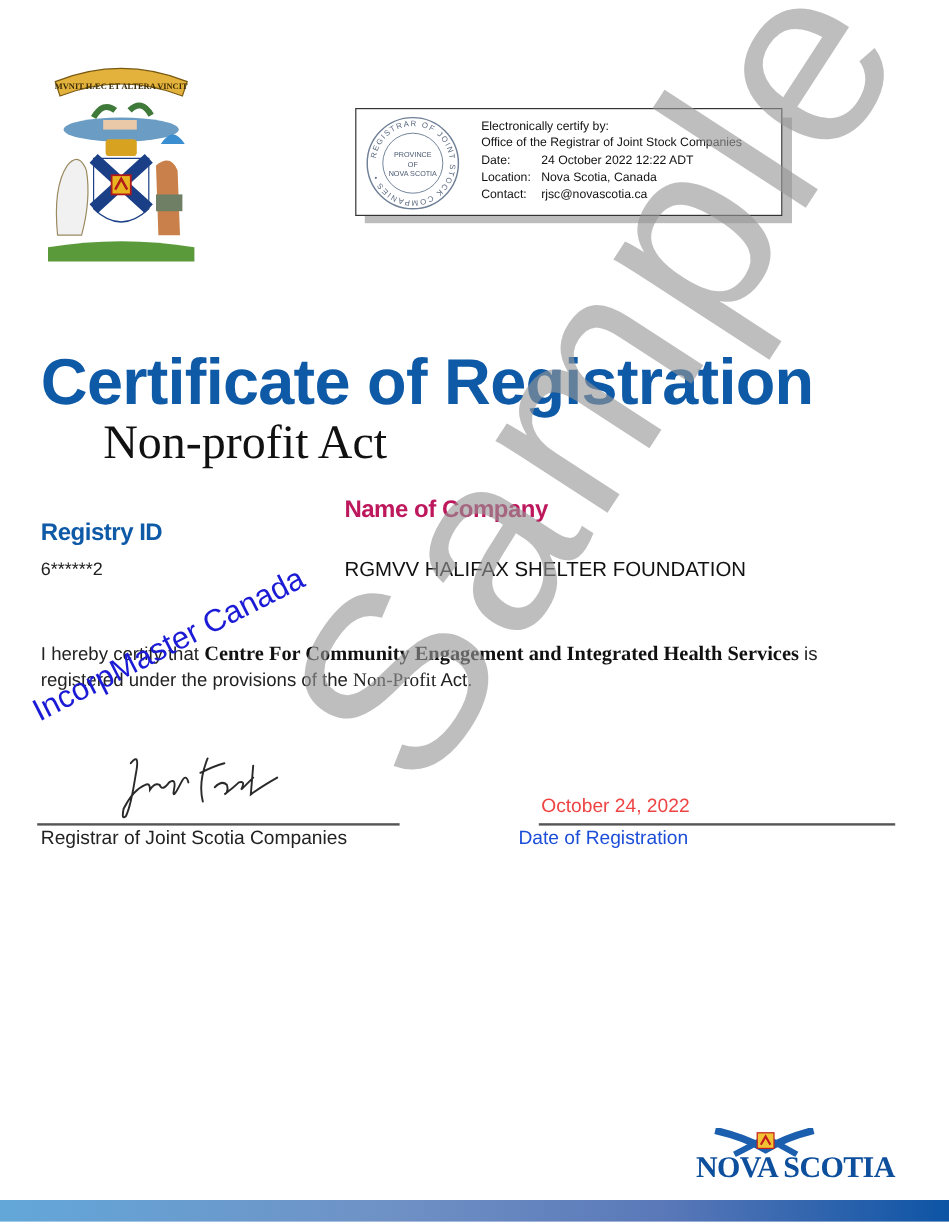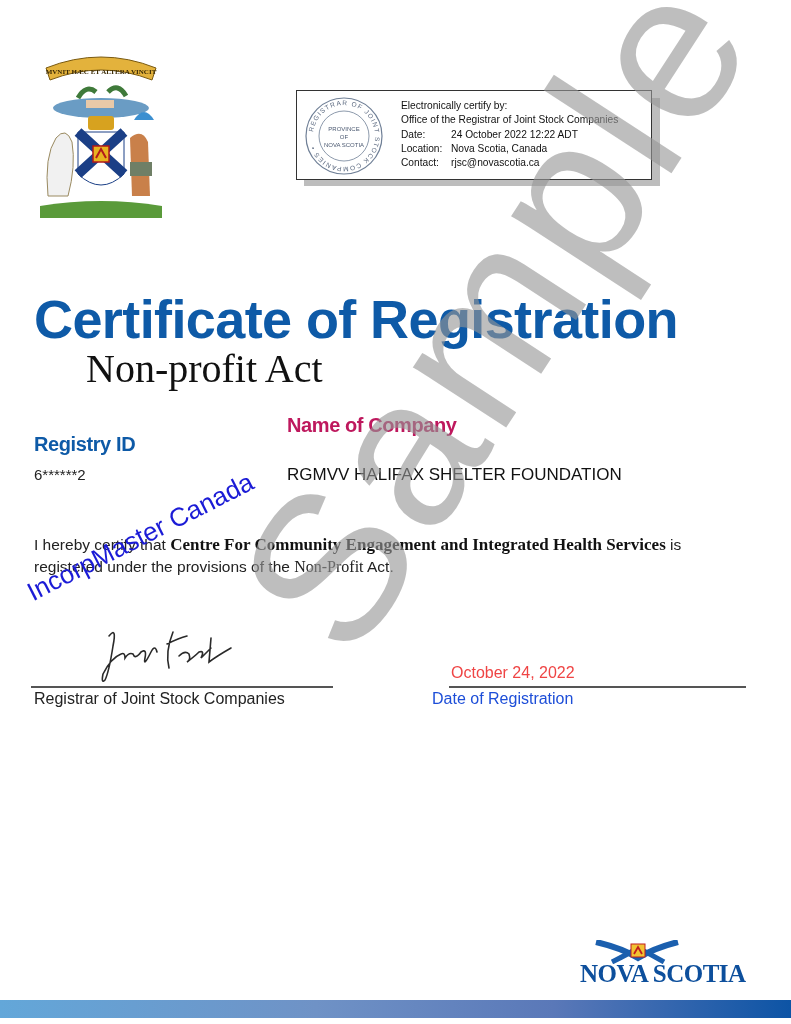--- a/index.html
+++ b/index.html
@@ -103,21 +103,21 @@
 
 <div class="cert-text">
   <span>I hereby certify that </span><span class="org">Centre For Community Engagement and Integrated Health Services</span><span> is registered under the provisions of the </span><span class="act">Non-Profit</span><span> Act.</span>
 </div>
 
 <svg class="signature" viewBox="0 0 150 62">
   <path d="M14 14 Q22 4 18 24 Q14 50 10 58 Q6 62 8 52 Q16 36 26 32 Q30 30 30 36 Q34 30 38 32 Q40 38 46 30 Q52 26 50 36 Q48 46 56 30 Q60 22 62 30 M78 10 Q70 30 74 46 M72 22 Q84 16 92 14 M84 34 Q90 28 94 32 Q96 38 92 40 Q100 34 104 30 Q110 28 106 36 Q112 30 116 26 M116 16 L114 40 Q122 34 136 26" stroke="#2a2a2a" stroke-width="1.6" fill="none" stroke-linecap="round"></path>
 </svg>
 <div class="line-left"></div>
 <div class="line-right"></div>
-<div class="registrar-label">Registrar of Joint Stock Companies</div>
+<div class="registrar-label">Registrar of Joint Scotia Companies</div>
 <div class="date-value">October 24, 2022</div>
 <div class="date-label">Date of Registration</div>
 
 <div class="wm-sample">Sample</div>
 <div class="wm-incorp">IncorpMaster Canada</div>
 
 <div class="ns-logo">
   <svg style="position:absolute;left:12px;top:0;width:90px;height:24px" viewBox="0 0 90 24">
     <path d="M4 2 Q30 8 46 18 Q62 8 86 2" stroke="#1b5fae" stroke-width="6" fill="none"></path>
     <path d="M20 22 Q36 14 46 8 Q58 14 72 22" stroke="#1b5fae" stroke-width="5" fill="none"></path>

